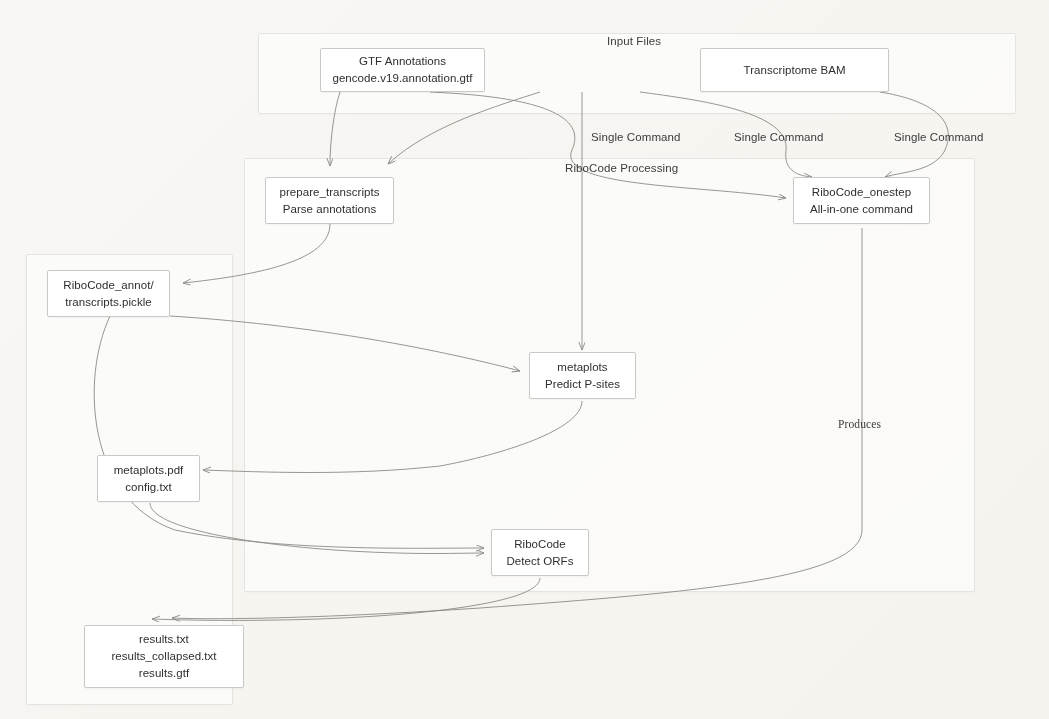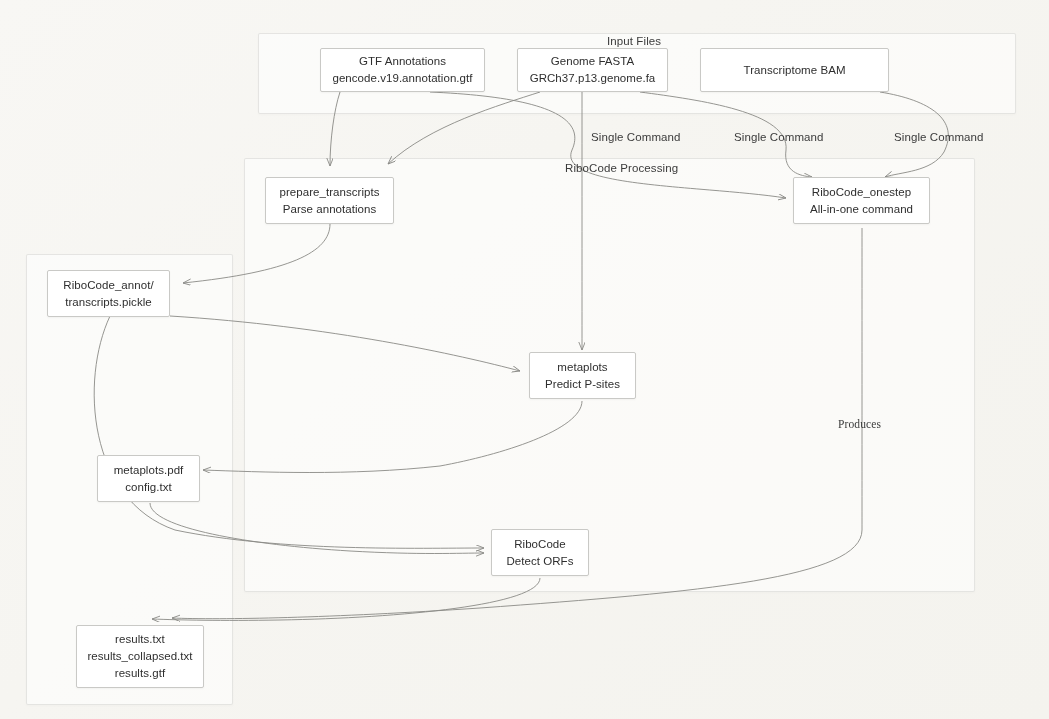--- a/index.html
+++ b/index.html
@@ -121,24 +121,20 @@
   <div class="edge-label" style="left:591px; top:131px;">Single Command</div>
   <div class="edge-label" style="left:734px; top:131px;">Single Command</div>
   <div class="edge-label" style="left:894px; top:131px;">Single Command</div>
   <div class="edge-label" style="left:838px; top:418px;font-family:Liberation Serif, serif;">Produces</div>
 
   <div class="node" style="left:320px; top:48px; width:165px; height:44px;">
     <div class="line">GTF Annotations</div>
     <div class="line">gencode.v19.annotation.gtf</div>
   </div>
 
-  <div class="node" style="left:517px; top:48px; width:151px; height:44px;">
-    <div class="line">Genome FASTA</div>
-    <div class="line">GRCh37.p13.genome.fa</div>
-  </div>
 
   <div class="node" style="left:700px; top:48px; width:189px; height:44px;">
     <div class="line">Transcriptome BAM</div>
   </div>
 
   <div class="node" style="left:265px; top:177px; width:129px; height:47px;">
     <div class="line">prepare_transcripts</div>
     <div class="line">Parse annotations</div>
   </div>
 
@@ -160,19 +156,19 @@
   <div class="node" style="left:47px; top:270px; width:123px; height:47px;">
     <div class="line">RiboCode_annot/</div>
     <div class="line">transcripts.pickle</div>
   </div>
 
   <div class="node" style="left:97px; top:455px; width:103px; height:47px;">
     <div class="line">metaplots.pdf</div>
     <div class="line">config.txt</div>
   </div>
 
-  <div class="node" style="left:76px; top:625px; width:128px; height:63px;">
+  <div class="node" style="left:84px; top:625px; width:160px; height:63px;">
     <div class="line">results.txt</div>
     <div class="line">results_collapsed.txt</div>
     <div class="line">results.gtf</div>
   </div>
 
 </div>
 
 </body></html>

